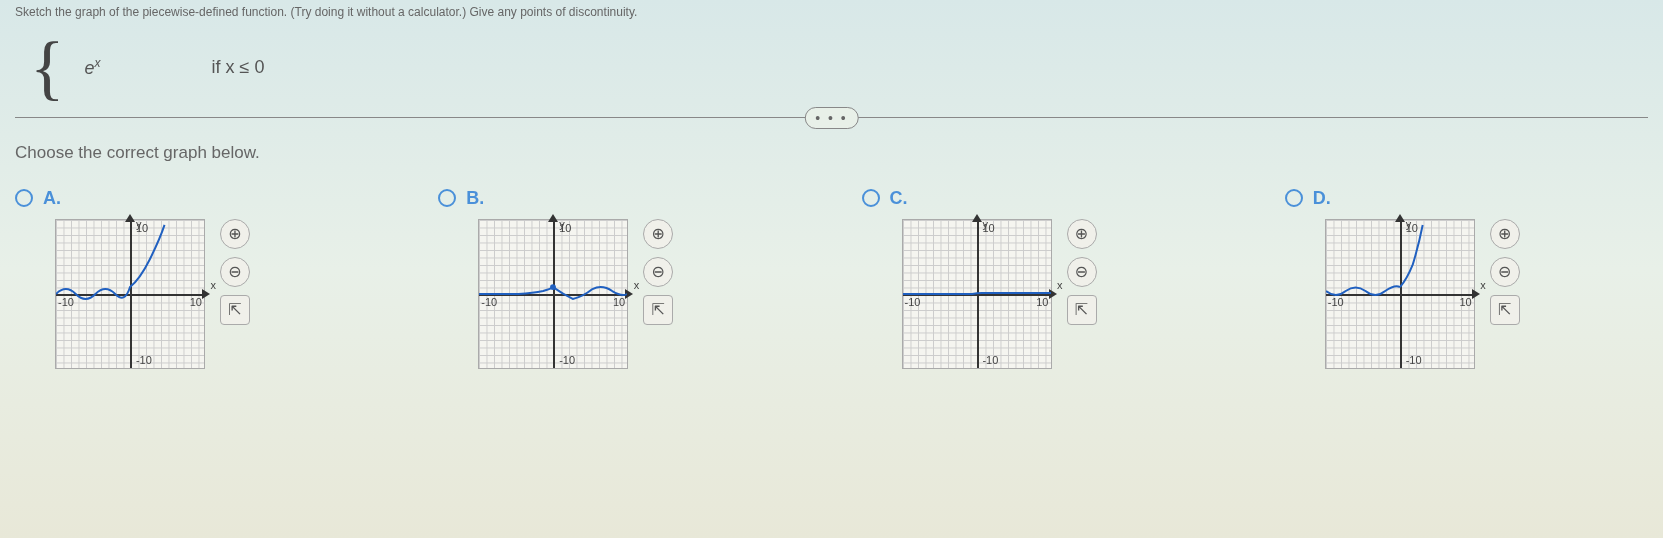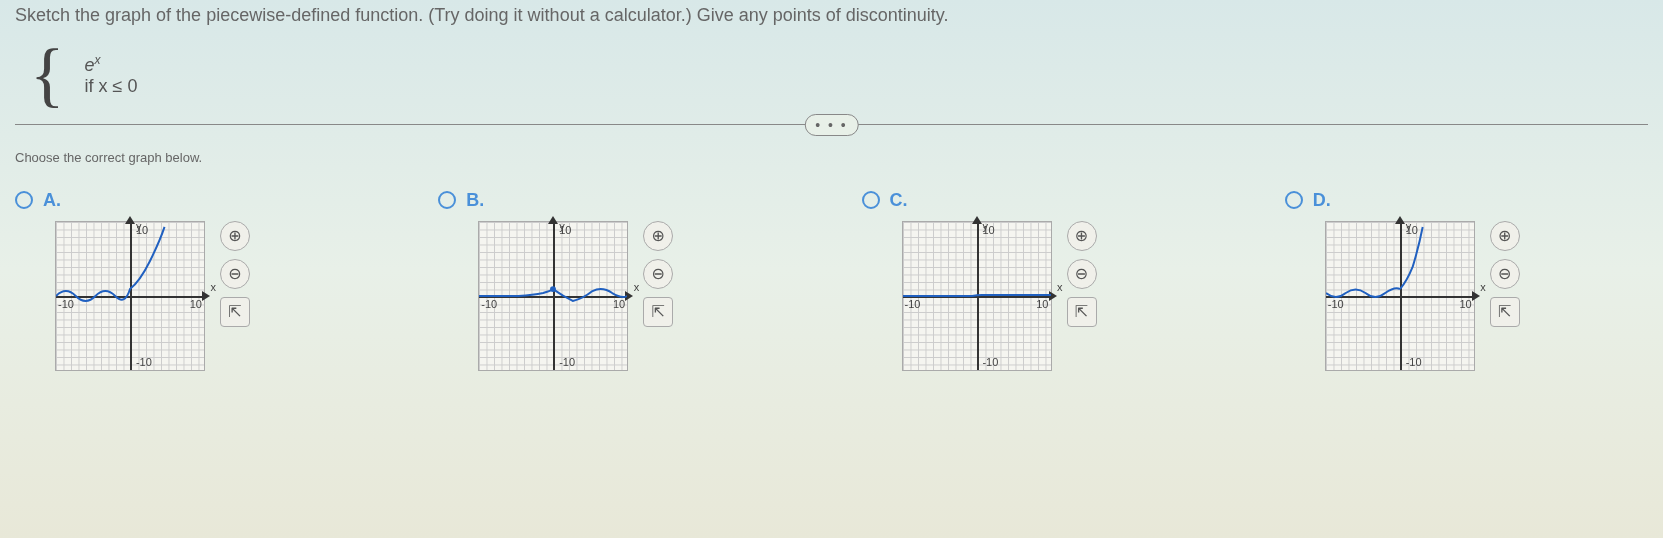--- a/index.html
+++ b/index.html
@@ -10,21 +10,21 @@
     body {
       font-family: Arial, sans-serif;
       background: linear-gradient(to bottom, #d8e8e8 0%, #e8f0e8 50%, #e8e8d8 100%);
       width: 1663px;
       height: 538px;
       position: relative;
       color: #555;
     }
     .question-text {
       padding: 5px 15px;
-      font-size: 18px;
+      font-size: 12px;
       color: #666;
     }
     .piecewise {
       display: flex;
       align-items: center;
       margin: 15px 30px;
     }
     .brace {
       font-size: 72px;
       color: #444;
@@ -35,28 +35,28 @@
     .piecewise-rows {
       display: flex;
       flex-direction: column;
       gap: 20px;
     }
     .piece-row {
       display: flex;
       align-items: center;
       font-size: 18px;
       color: #555;
-      flex-direction: column;
     }
     .piece-expr {
       width: 100px;
       font-style: italic;
     }
     .piece-cond {
       width: 100px;
+      margin-left: 27px;
     }
     sup {
       font-size: 12px;
     }
     .divider-wrap {
       position: relative;
       margin-top: 20px;
       margin-bottom: 25px;
     }
     .divider {
@@ -72,21 +72,21 @@
       background: #e8f0e8;
       border: 1px solid #888;
       border-radius: 12px;
       padding: 2px 10px;
       font-size: 14px;
       color: #666;
       letter-spacing: 2px;
     }
     .choose-text {
       padding: 0 15px;
-      font-size: 13px;
+      font-size: 17px;
       color: #666;
       margin-bottom: 25px;
     }
     .options {
       display: flex;
       gap: 60px;
       padding: 0 15px;
     }
     .option {
       display: flex;

